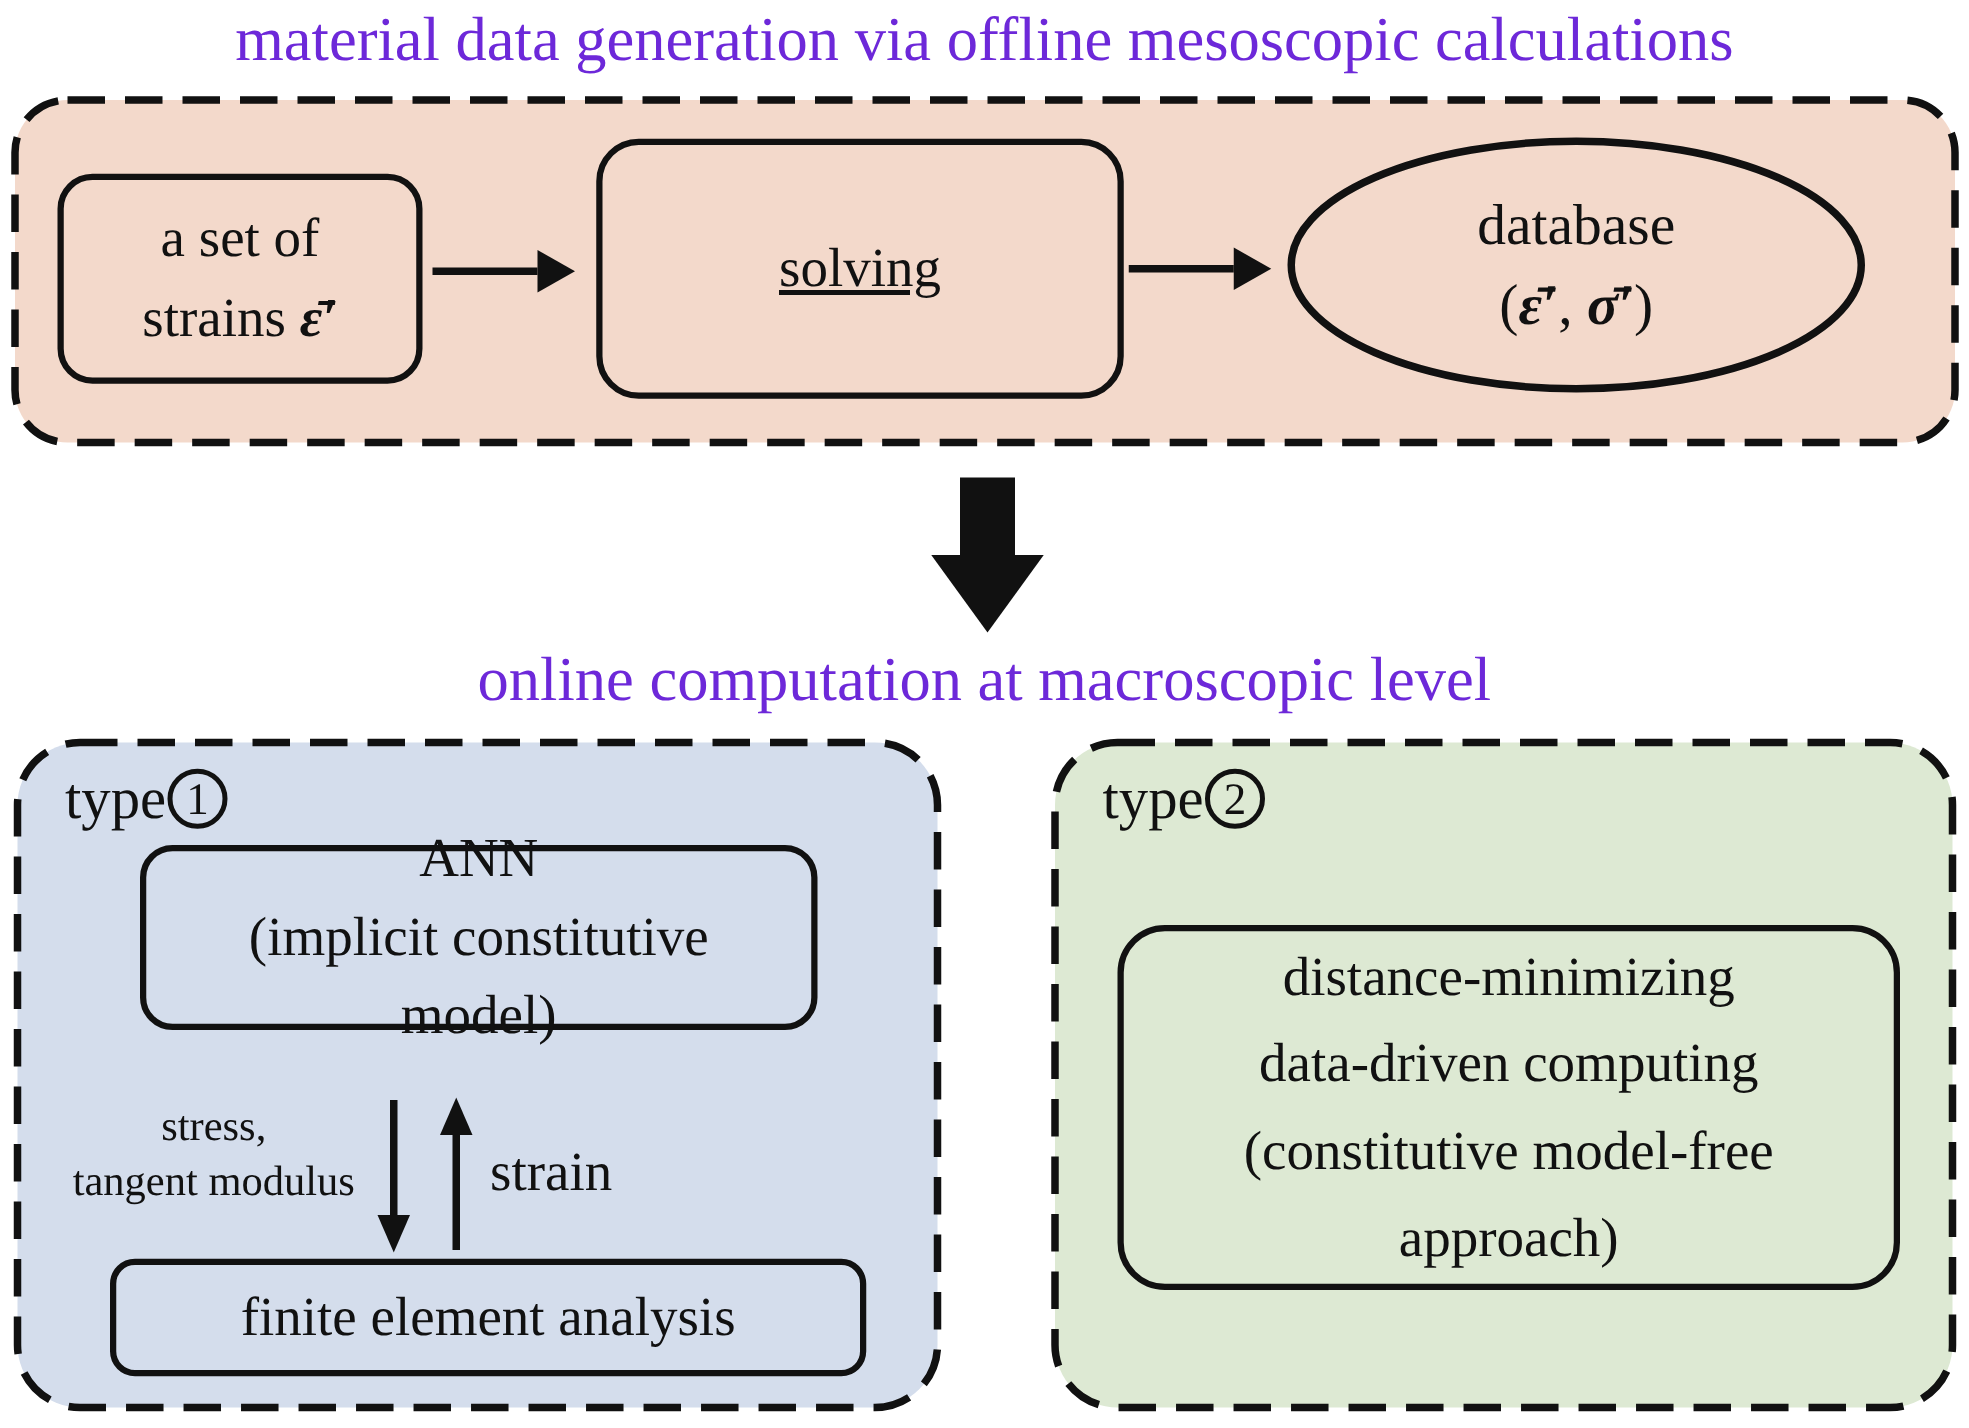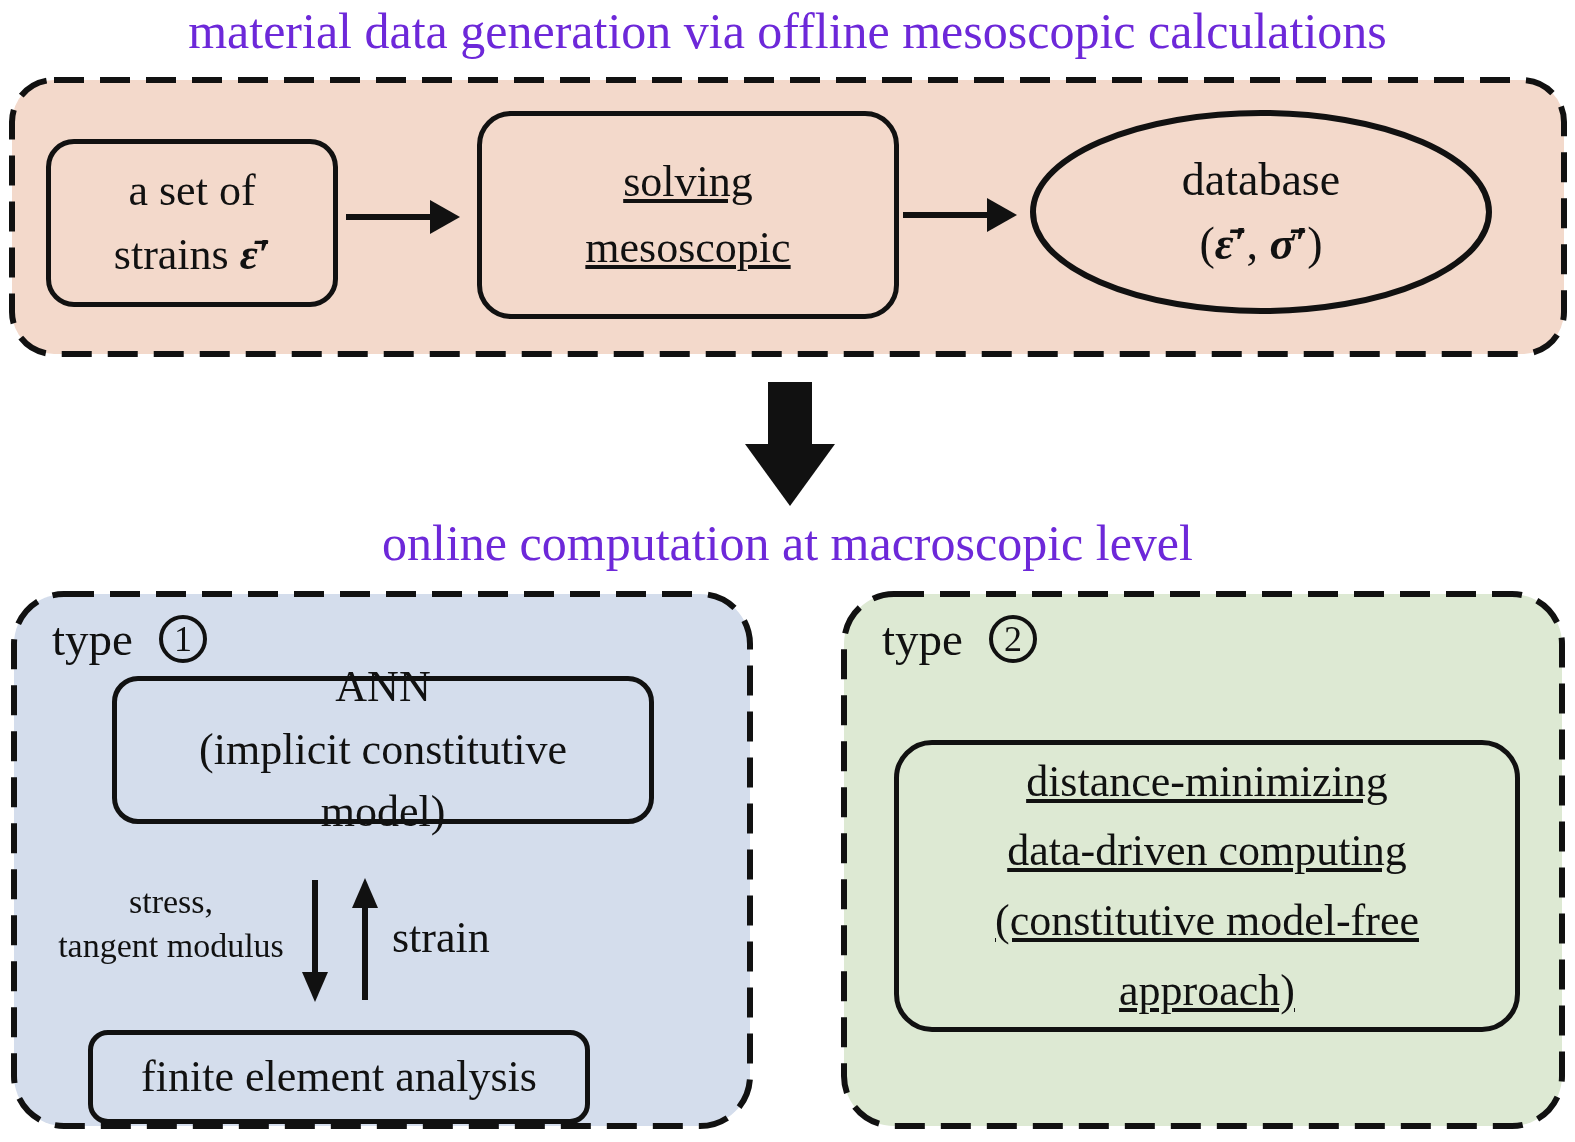--- a/index.html
+++ b/index.html
@@ -24,21 +24,21 @@
   
   .big-down{display:flex;flex-direction:column;align-items:center;}
   .big-down .shaft{width:44px;height:62px;background:#111;}
   .big-down .head{width:0;height:0;border-top:62px solid #111;border-left:45px solid transparent;border-right:45px solid transparent;}
   
   .varrow{display:flex;flex-direction:column;align-items:center;}
   .varrow .vshaft{width:6px;height:92px;background:#111;}
   .varrow .vhead-down{width:0;height:0;border-top:30px solid #111;border-left:13px solid transparent;border-right:13px solid transparent;}
   .varrow .vhead-up{width:0;height:0;border-bottom:30px solid #111;border-left:13px solid transparent;border-right:13px solid transparent;}
   
-  .type-row{display:flex;align-items:center;gap:26px;font-size:47px;}
+  .type-row{display:flex;align-items:center;gap:1px;font-size:47px;}
   .num-circle{
     width:48px;height:48px;border:4px solid #111;border-radius:50%;
     display:flex;align-items:center;justify-content:center;
     font-size:36px;box-sizing:border-box;
   }
   .sym{font-weight:bold;font-style:italic;}
   .label-block{font-size:34px;line-height:1.3;text-align:center;}
   .strain-label{font-size:44px;}
   .db-text{text-align:center;font-size:46px;line-height:1.4;}
 </style>
@@ -58,21 +58,20 @@
     <div><span>strains </span><span class="sym">ε̄′</span></div>
   </div>
 
   <div class="harrow abs" style="left:346px;top:200px;">
     <div class="hbar" style="width:84px;"></div>
     <div class="tri-r"></div>
   </div>
 
   <div class="node abs" style="left:477px;top:111px;width:422px;height:208px;border-radius:34px;line-height:1.5;text-decoration:underline;">
     <div>solving</div>
-    <div>mesoscopic</div>
   </div>
 
   <div class="harrow abs" style="left:903px;top:198px;">
     <div class="hbar" style="width:84px;"></div>
     <div class="tri-r"></div>
   </div>
 
   <svg class="panel" style="left:1026px;top:106px;" width="470" height="212" viewBox="0 0 470 212">
     <ellipse cx="235" cy="106" rx="228" ry="99" fill="#f3d9cb" stroke="#111111" stroke-width="6"></ellipse>
   </svg>
@@ -115,35 +114,35 @@
     <div class="vhead-down"></div>
   </div>
 
   <div class="varrow abs" style="left:352px;top:878px;">
     <div class="vhead-up"></div>
     <div class="vshaft"></div>
   </div>
 
   <div class="abs strain-label" style="left:392px;top:912px;">strain</div>
 
-  <div class="node abs" style="left:88px;top:1007px;width:502px;height:94px;border-radius:20px;margin-top:23px;">
+  <div class="node abs" style="left:88px;top:1007px;width:605px;height:94px;border-radius:20px;">
     <div>finite element analysis</div>
   </div>
 
   <svg class="panel" style="left:840px;top:590px;" width="726" height="540" viewBox="0 0 726 540">
     <rect x="4" y="4" width="718" height="532" rx="50" ry="50" fill="#dde9d3" stroke="#111111" stroke-width="6" stroke-dasharray="30 16"></rect>
   </svg>
 
   <div class="type-row abs" style="left:882px;top:612px;">
     <span>type</span>
     <span class="num-circle">
         <span>2</span>
       </span>
   </div>
 
-  <div class="node abs" style="left:894px;top:740px;width:626px;height:292px;border-radius:38px;line-height:1.58;text-decoration:underline;">
+  <div class="node abs" style="left:894px;top:740px;width:626px;height:292px;border-radius:38px;line-height:1.58;">
     <div>distance-minimizing</div>
     <div>data-driven computing</div>
     <div>(constitutive model-free</div>
     <div>approach)</div>
   </div>
 
 </div>
 
 </body></html>

